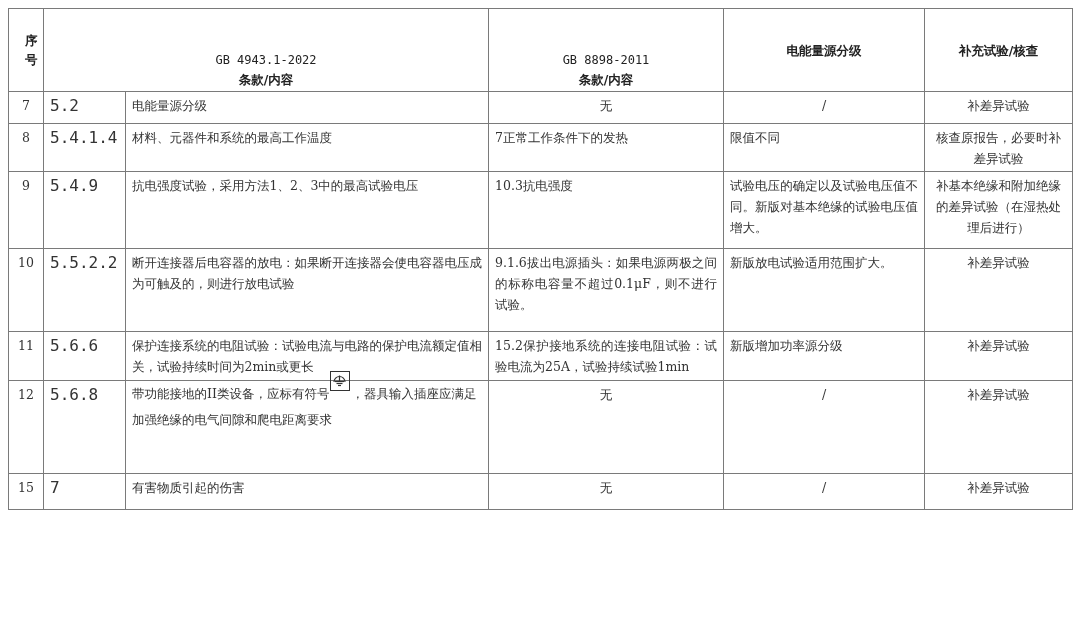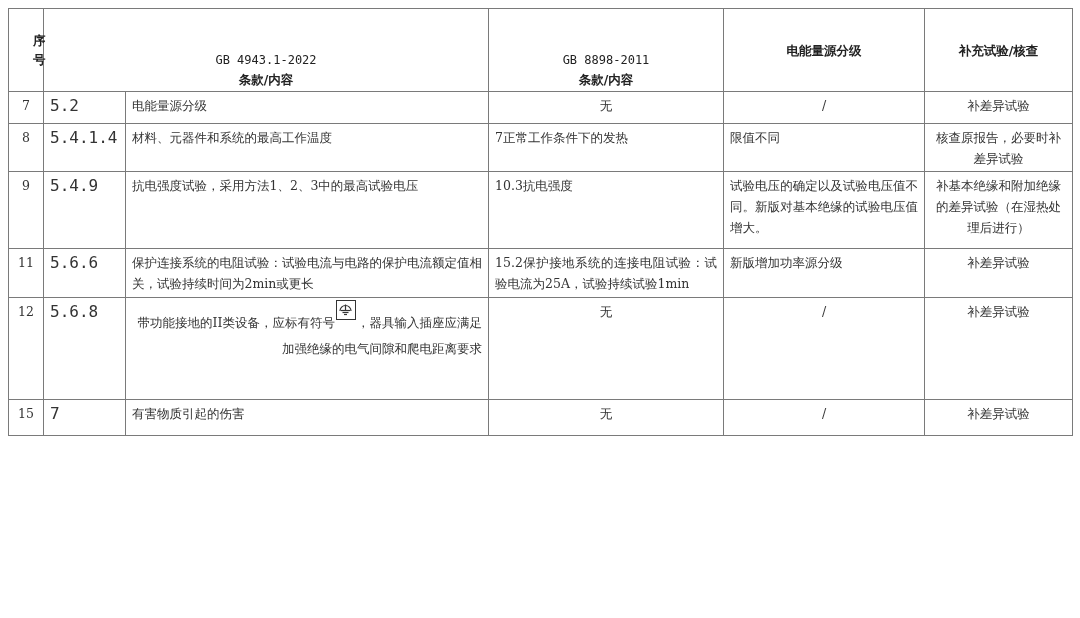--- a/index.html
+++ b/index.html
@@ -15,37 +15,37 @@
   td.num { text-align: center; padding-left: 2px; padding-right: 2px; }
   td.center { text-align: center; }
   td.justify { text-align: justify; }
   .mono { font-family: "DejaVu Sans Mono", "Liberation Mono", monospace; font-size: 16px; }
   .sym { display: inline-block; width: 20px; height: 20px; border: 1.5px solid #333; box-sizing: border-box;
          vertical-align: -3px; margin: 0 1px; position: relative; top: -10px; }
   .sym svg { display: block; }
   .r7 td { height: 26px; } .r8 td { height: 36px; } .r9 td { height: 71px; }
   .r10 td { height: 77px; } .r11 td { height: 43px; } .r12 td { height: 87px; }
   .r13 td { height: 67px; } .r14 td { height: 68px; } .r15 td { height: 30px; }
-  .r12 .content-cell { padding-top: 12px; text-align: right; }
+  .r12 .content-cell { padding-top: 0; }
 </style>
 </head>
 <body>
 
 <table class="cmp">
   <colgroup>
     <col style="width:35px">
       <col style="width:82px">
       <col style="width:363px">
     <col style="width:235px">
       <col style="width:201px">
       <col style="width:148px">
   </colgroup>
   <thead>
     <tr style="height:42px">
-      <th style="padding:2px 24px;line-height:19px;">序号</th>
+      <th style="padding:2px 16px;line-height:19px;">序号</th>
       <th colspan="2">
         <div class="std">GB 4943.1-2022</div>
         <div>条款/内容</div>
       </th>
       <th>
         <div class="std">GB 8898-2011</div>
         <div>条款/内容</div>
       </th>
       <th>电能量源分级</th>
       <th>补充试验/核查</th>
@@ -69,20 +69,28 @@
       <td class="center">核查原报告，必要时补差异试验</td>
     </tr>
     <tr class="r9">
       <td class="num">9</td>
       <td class="mono">5.4.9</td>
       <td>抗电强度试验，采用方法1、2、3中的最高试验电压</td>
       <td>10.3抗电强度</td>
       <td class="justify">试验电压的确定以及试验电压值不同。新版对基本绝缘的试验电压值增大。</td>
       <td class="center">补基本绝缘和附加绝缘的差异试验（在湿热处理后进行）</td>
     </tr>
+    <tr class="r10">
+      <td class="num">10</td>
+      <td class="mono">5.5.2.2</td>
+      <td class="justify">断开连接器后电容器的放电：如果断开连接器会使电容器电压成为可触及的，则进行放电试验</td>
+      <td class="justify">9.1.6拔出电源插头：如果电源两极之间的标称电容量不超过0.1μF，则不进行试验。</td>
+      <td>新版放电试验适用范围扩大。</td>
+      <td class="center">补差异试验</td>
+    </tr>
     <tr class="r11">
       <td class="num">11</td>
       <td class="mono">5.6.6</td>
       <td class="justify">保护连接系统的电阻试验：试验电流与电路的保护电流额定值相关，试验持续时间为2min或更长</td>
       <td class="justify">15.2保护接地系统的连接电阻试验：试验电流为25A，试验持续试验1min</td>
       <td>新版增加功率源分级</td>
       <td class="center">补差异试验</td>
     </tr>
     <tr class="r12">
       <td class="num">12</td>

